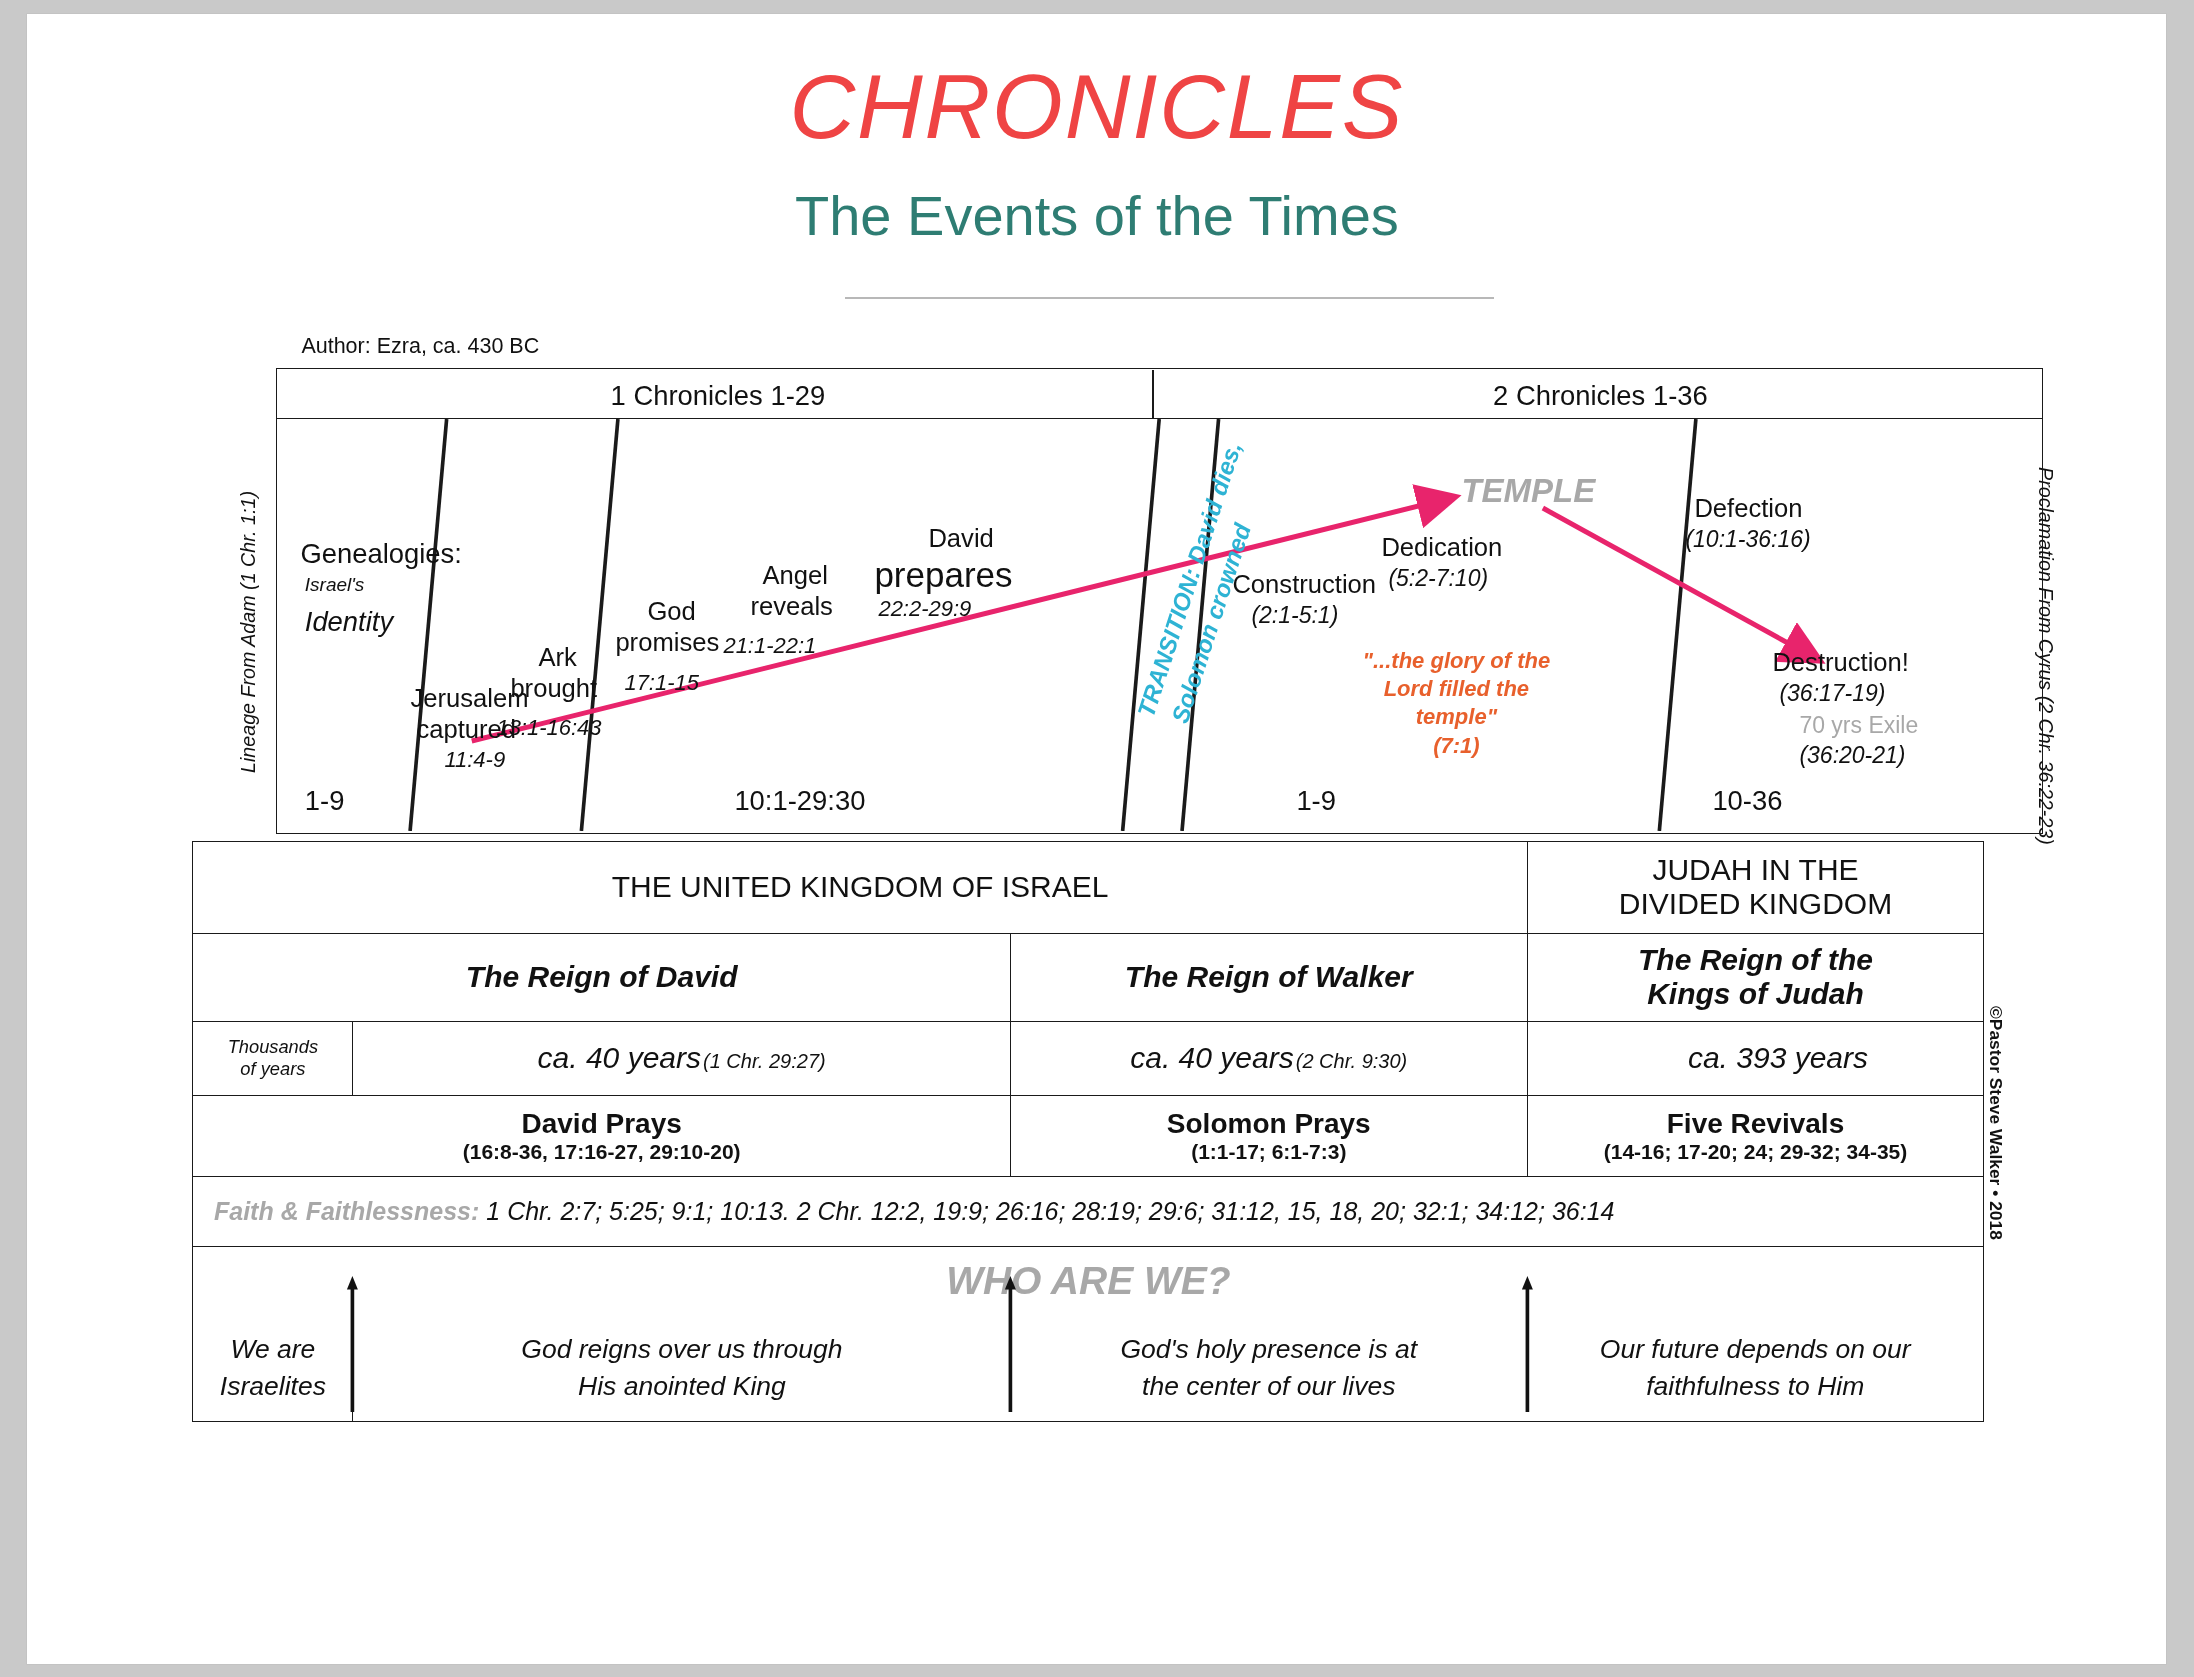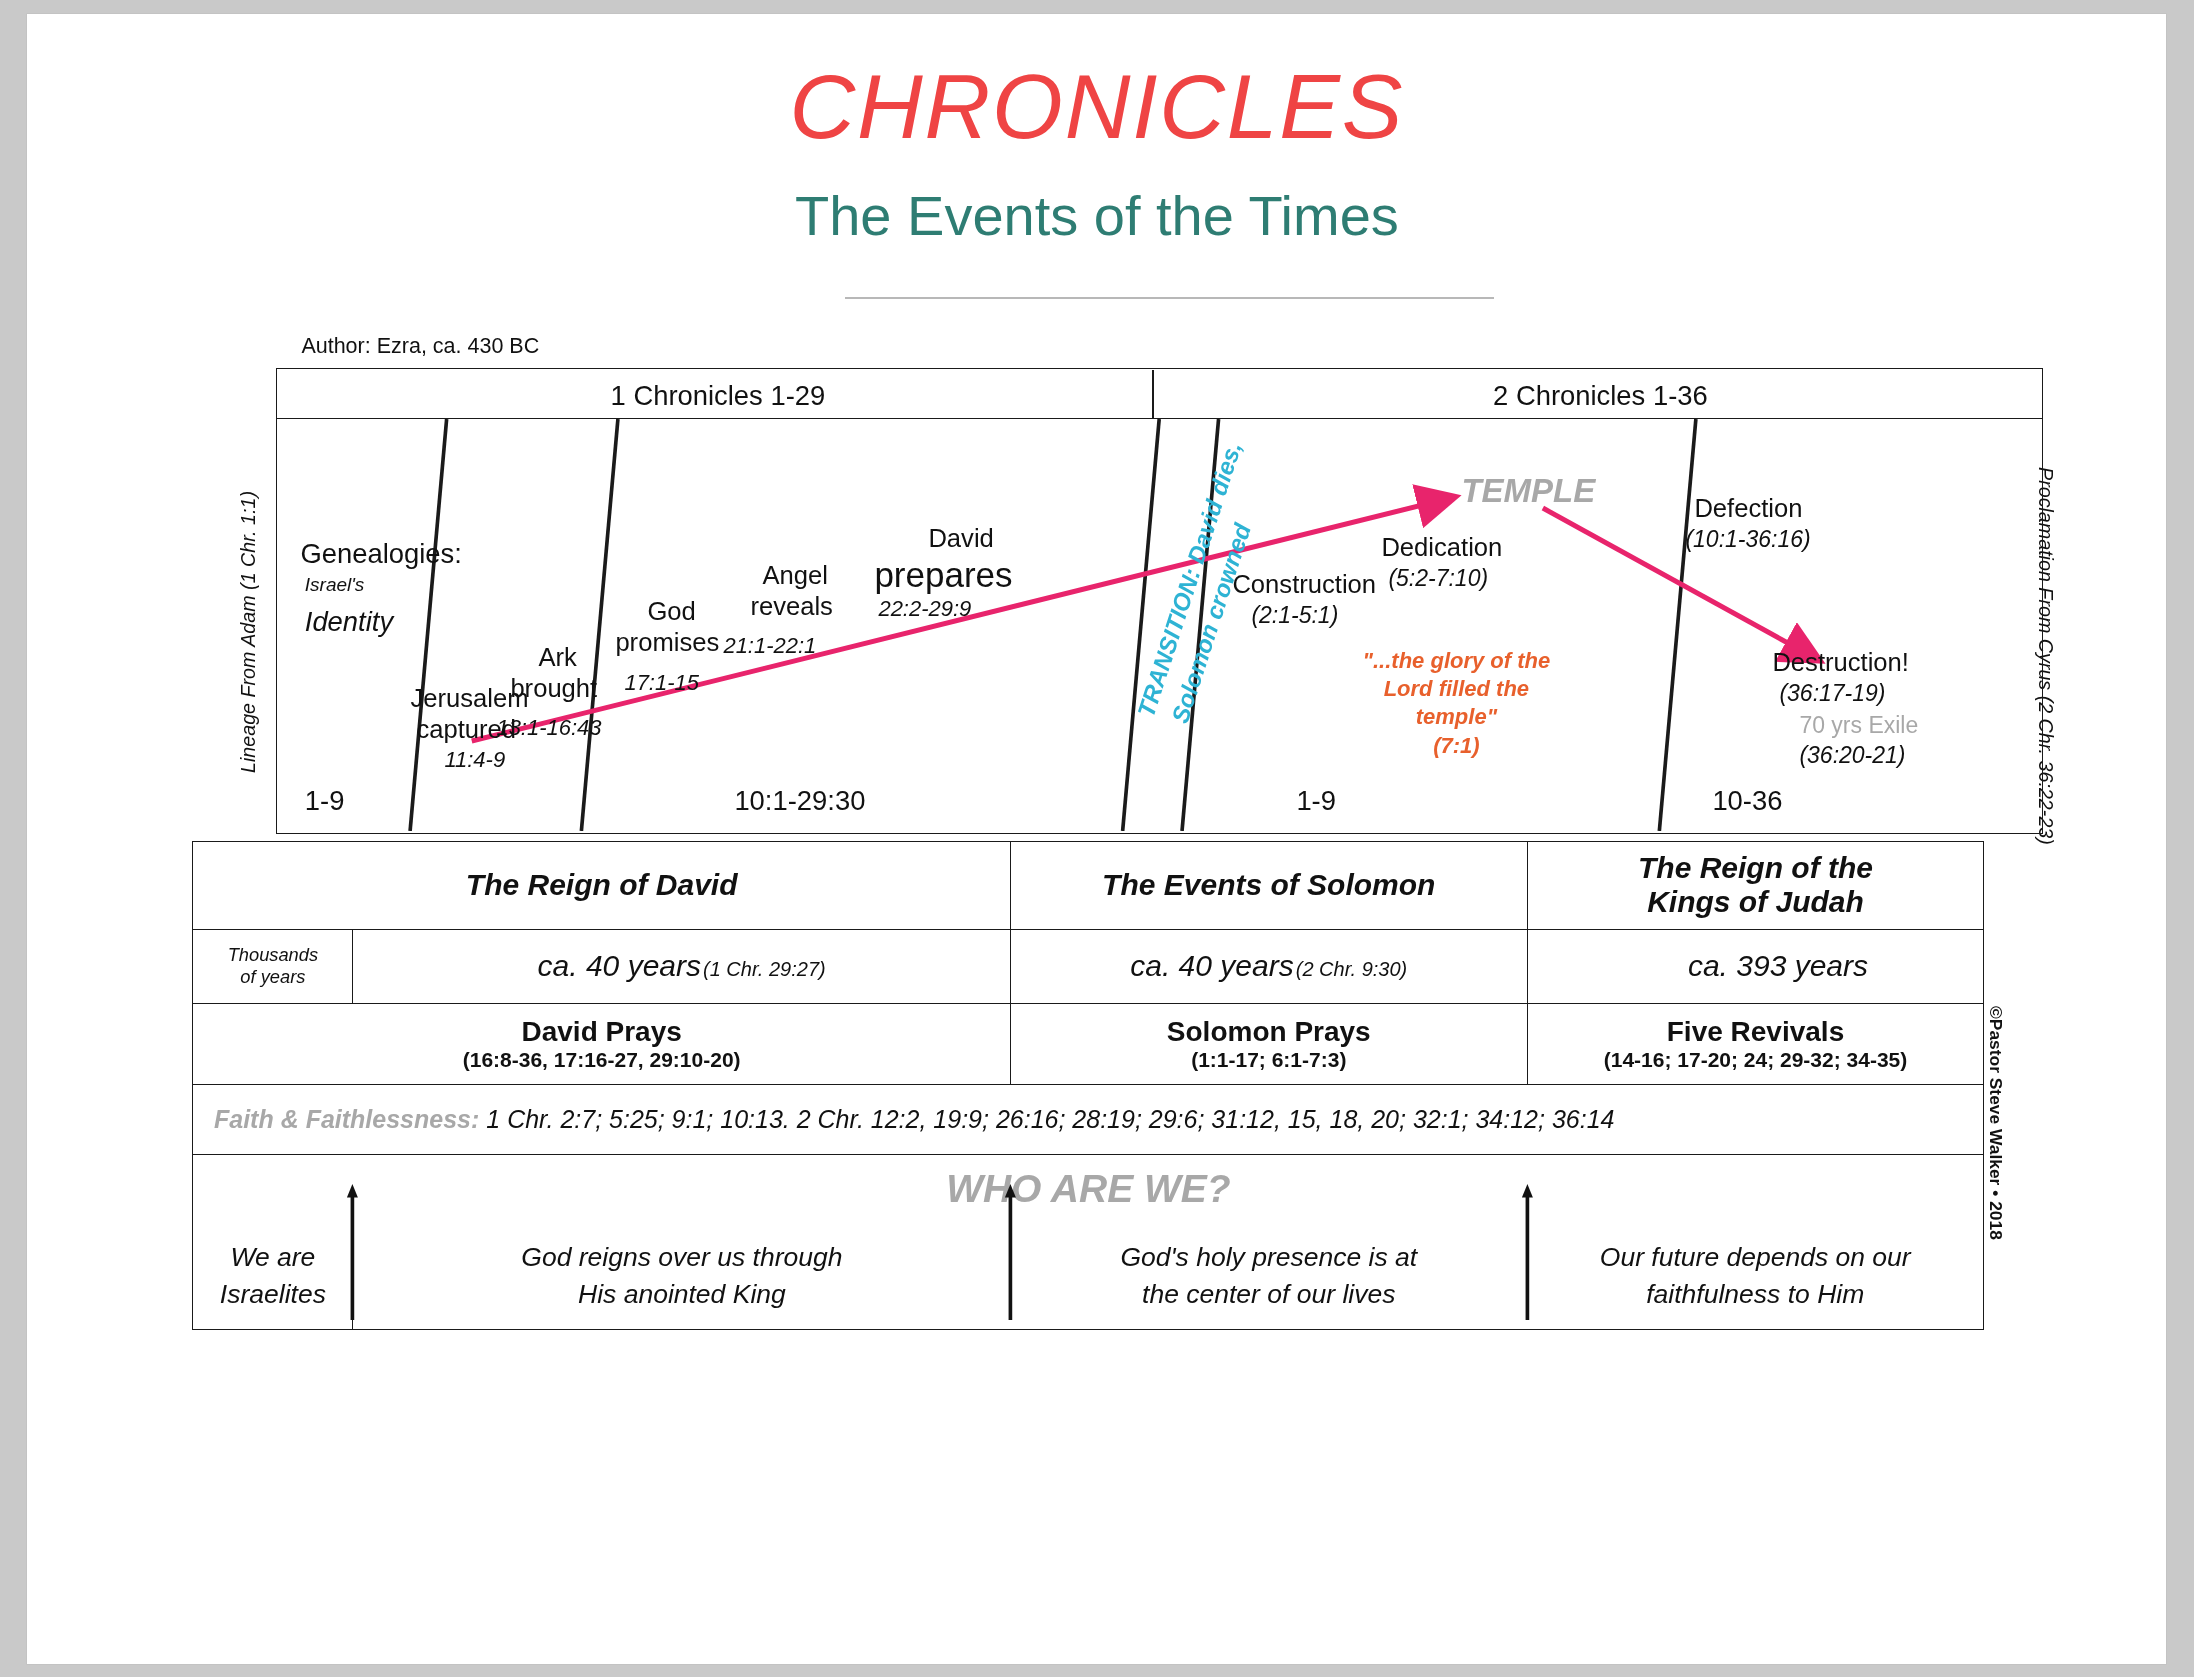--- a/index.html
+++ b/index.html
@@ -287,24 +287,31 @@
   <div class="copyright">©Pastor Steve Walker • 2018</div>
 
   <table class="tbl">
     <colgroup>
       <col style="width:160px">
       <col style="width:658px">
       <col style="width:517px">
       <col style="width:457px">
     </colgroup>
     <tbody>
+      <tr>
+        <td colspan="3" class="cell-big" style="height:91px;">THE UNITED KINGDOM OF ISRAEL</td>
+        <td style="height:91px;">
+          <div class="cell-big">JUDAH IN THE</div>
+          <div class="cell-big">DIVIDED KINGDOM</div>
+        </td>
+      </tr>
 
       <tr>
         <td colspan="2" class="cell-italic" style="height:87px;">The Reign of David</td>
-        <td class="cell-italic" style="height:87px;">The Events of Solomon</td>
+        <td class="cell-italic" style="height:87px;">The Reign of Walker</td>
         <td style="height:87px;">
           <div class="cell-italic">The Reign of the</div>
           <div class="cell-italic">Kings of Judah</div>
         </td>
       </tr>
 
       <tr>
         <td style="height:73px;">
           <div class="note-years">Thousands</div>
           <div class="note-years">of years</div>

